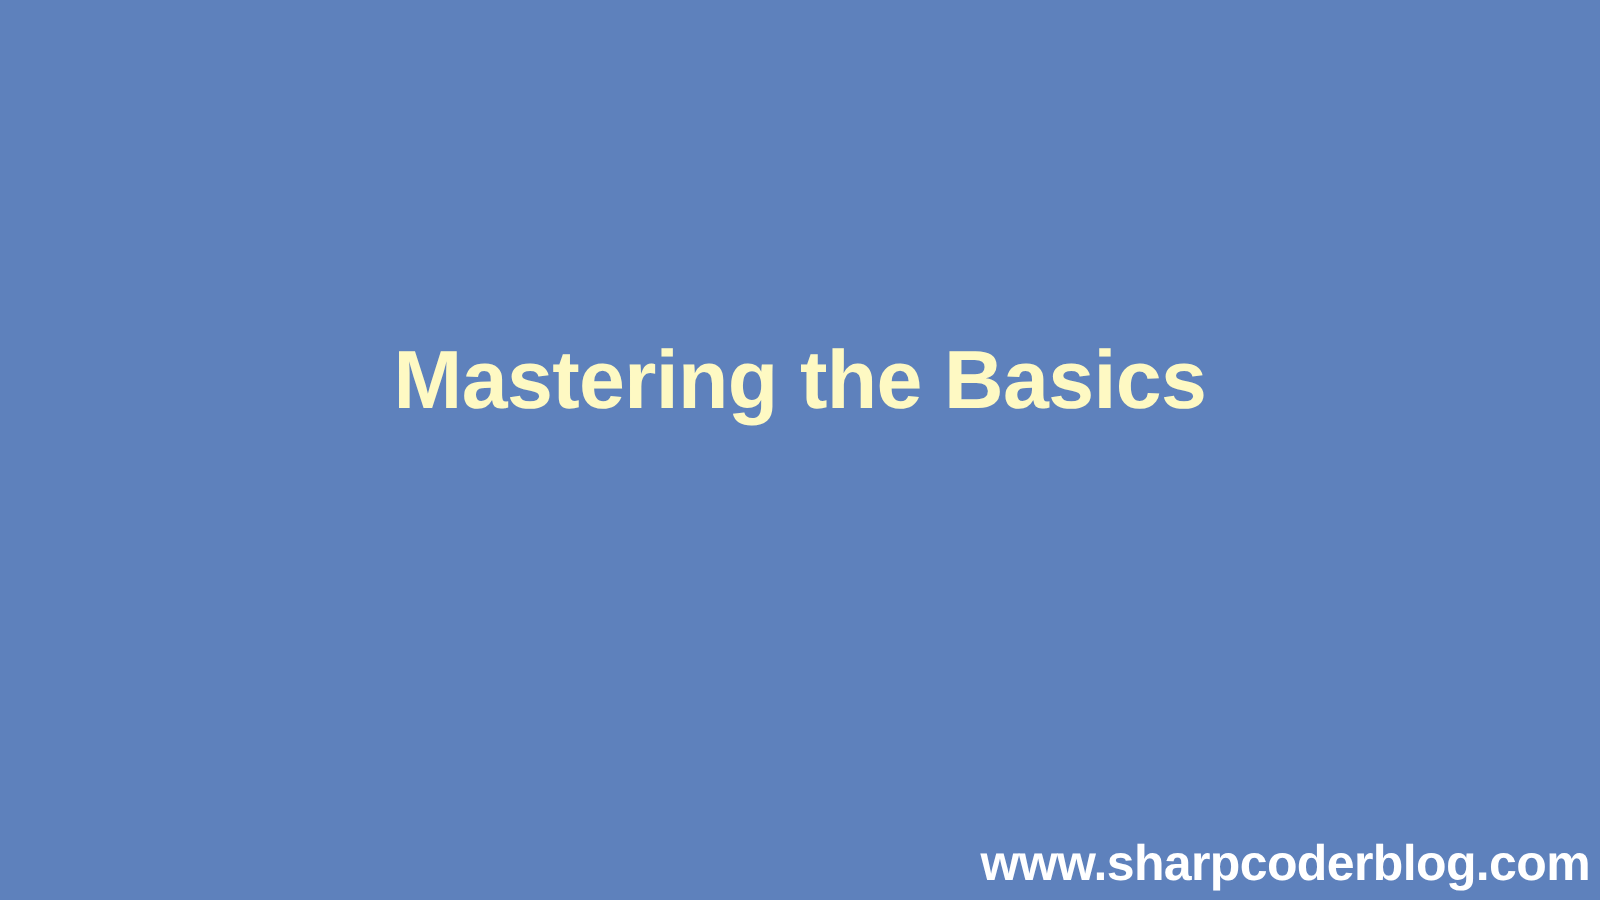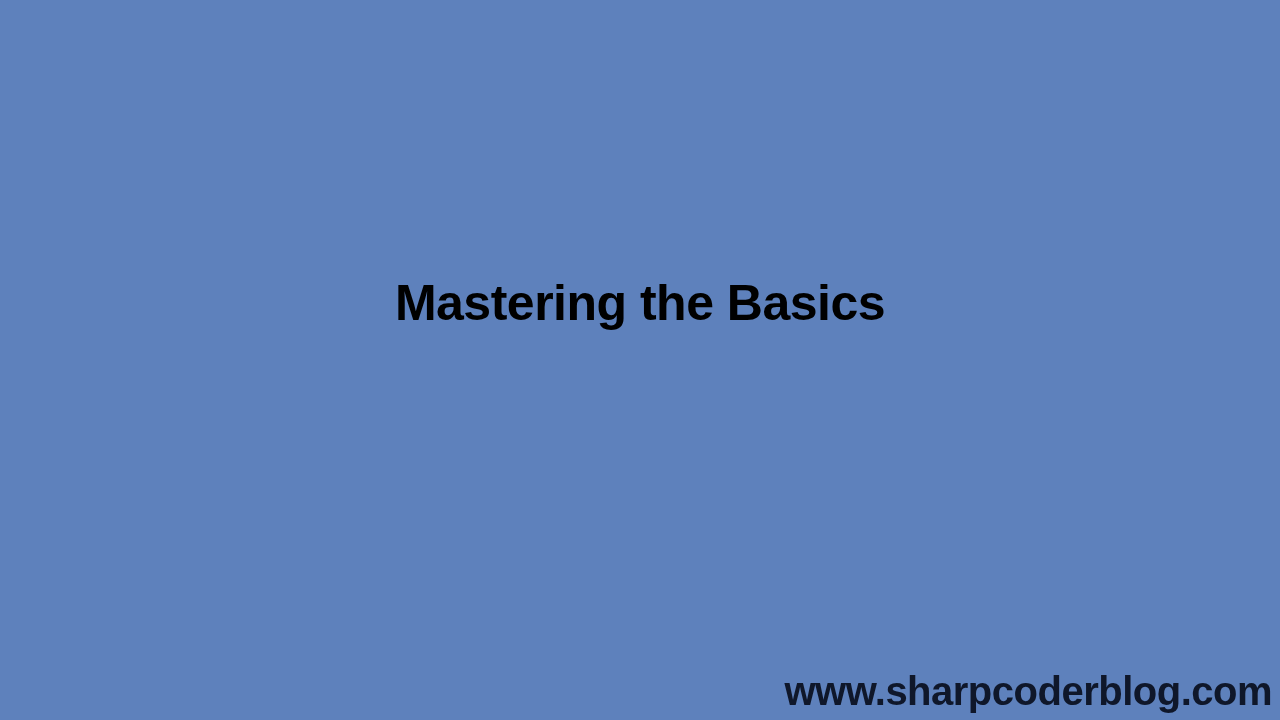--- a/index.html
+++ b/index.html
@@ -27,35 +27,35 @@
     position: absolute;
     left: 0;
     right: 0;
     top: 248px;
     text-align: center;
     user-select: none;
   }
 
   .title-line {
     display: block;
-    color: #000000;
+    color: #fef9c3;
     font-family: "Liberation Sans", sans-serif;
-    font-size: 50px;
+    font-size: 66px;
     font-weight: bold;
     line-height: 110px;
     letter-spacing: -0.5px;
     white-space: nowrap;
   }
 
   
   #watermark {
     position: absolute;
     right: 8px;
     bottom: 6px;
-    color: #0f172a;
+    color: #ffffff;
     font-family: "Liberation Sans", sans-serif;
     font-size: 40px;
     font-weight: bold;
     line-height: 46px;
     letter-spacing: -0.5px;
     white-space: nowrap;
     user-select: none;
   }
 </style>
 </head>

